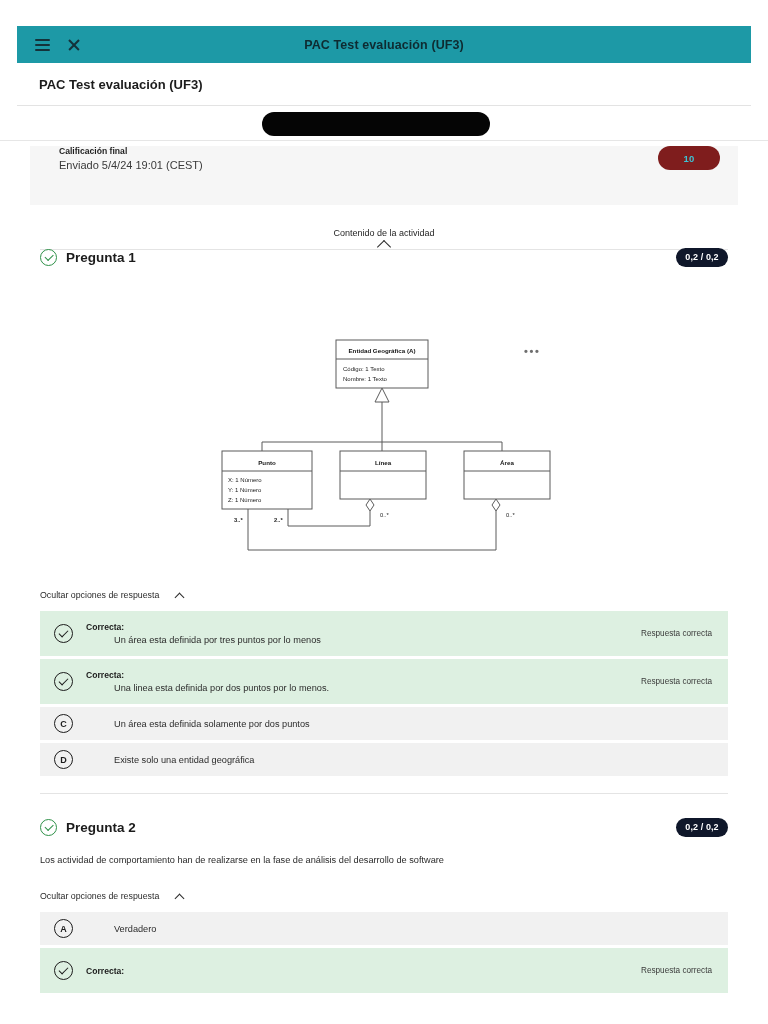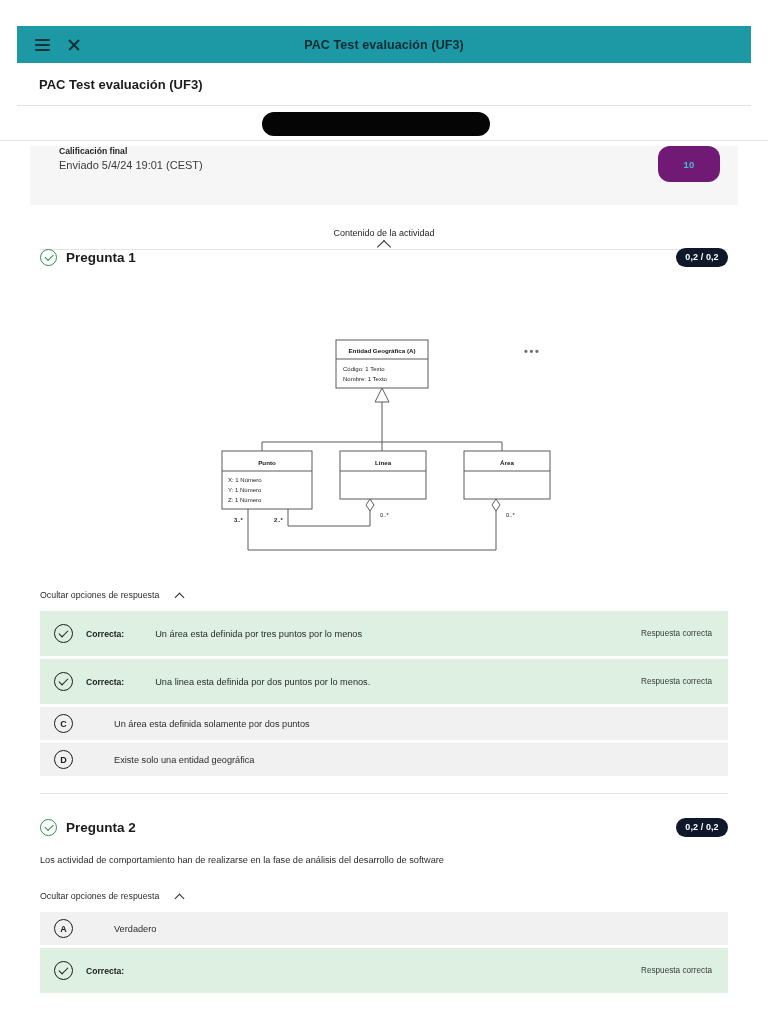--- a/index.html
+++ b/index.html
@@ -57,22 +57,22 @@
   .grade-card {
     position:absolute; left:30px; top:146px; width:708px; height:59px;
     background:#f6f6f6;
     display:flex; justify-content:space-between;
     padding:0 18px 0 29px;
   }
   .grade-texts { display:flex; flex-direction:column; gap:3px; }
   .grade-label { font-size:8.6px; font-weight:700; color:#1f1f1f; }
   .grade-sub   { font-size:11px; color:#3a3a3a; }
   .grade-badge {
-    background:#701a75; color:#3fc3d4; border-radius:12px;
-    min-width:62px; height:36px; display:flex; align-items:center; justify-content:center;
+    background:#7f1d1d; color:#3fc3d4; border-radius:12px;
+    min-width:62px; height:24px; display:flex; align-items:center; justify-content:center;
     font-size:9.5px; font-weight:700; letter-spacing:.2px;
   }
 
   
   .activity-head {
     position:absolute; left:40px; top:228px; width:688px;
     display:flex; align-items:center; justify-content:space-between;flex-direction:column;
   }
   .activity-head-label { font-size:9px; color:#1f1f1f; }
   .chev-up {
@@ -130,21 +130,21 @@
     width:19px; height:19px; border:1.5px solid #1c1c1c; border-radius:50%;
     display:flex; align-items:center; justify-content:center;
     font-size:9px; font-weight:600; color:#1c1c1c; flex:0 0 auto; margin-right:13px;
     position:relative;
   }
   .opt-marker.check:before {
     content:""; position:absolute; left:4px; top:5.4px; width:8px; height:4px;
     border-left:1.5px solid #1c1c1c; border-bottom:1.5px solid #1c1c1c;
     transform:rotate(-45deg);
   }
-  .opt-body { display:flex; flex-direction:row; gap:3px; flex:1 1 auto; }
+  .opt-body { display:flex; flex-direction:column; gap:3px; flex:1 1 auto; }
   .opt-correcta { font-size:8.6px; font-weight:700; color:#1c1c1c; }
   .opt-text { font-size:9.2px; color:#2b2b2b;padding-left:28px; }
   .opt-right { font-size:8.2px; color:#3a3a3a; white-space:nowrap; }
 
   .q-divider { position:absolute; left:40px; width:688px; height:1px; background:#e4e4e4; }
 
   
   .uml { position:absolute; left:210px; top:332px; width:350px; height:235px; }
   .uml svg { display:block; }
   .uml-dots {

